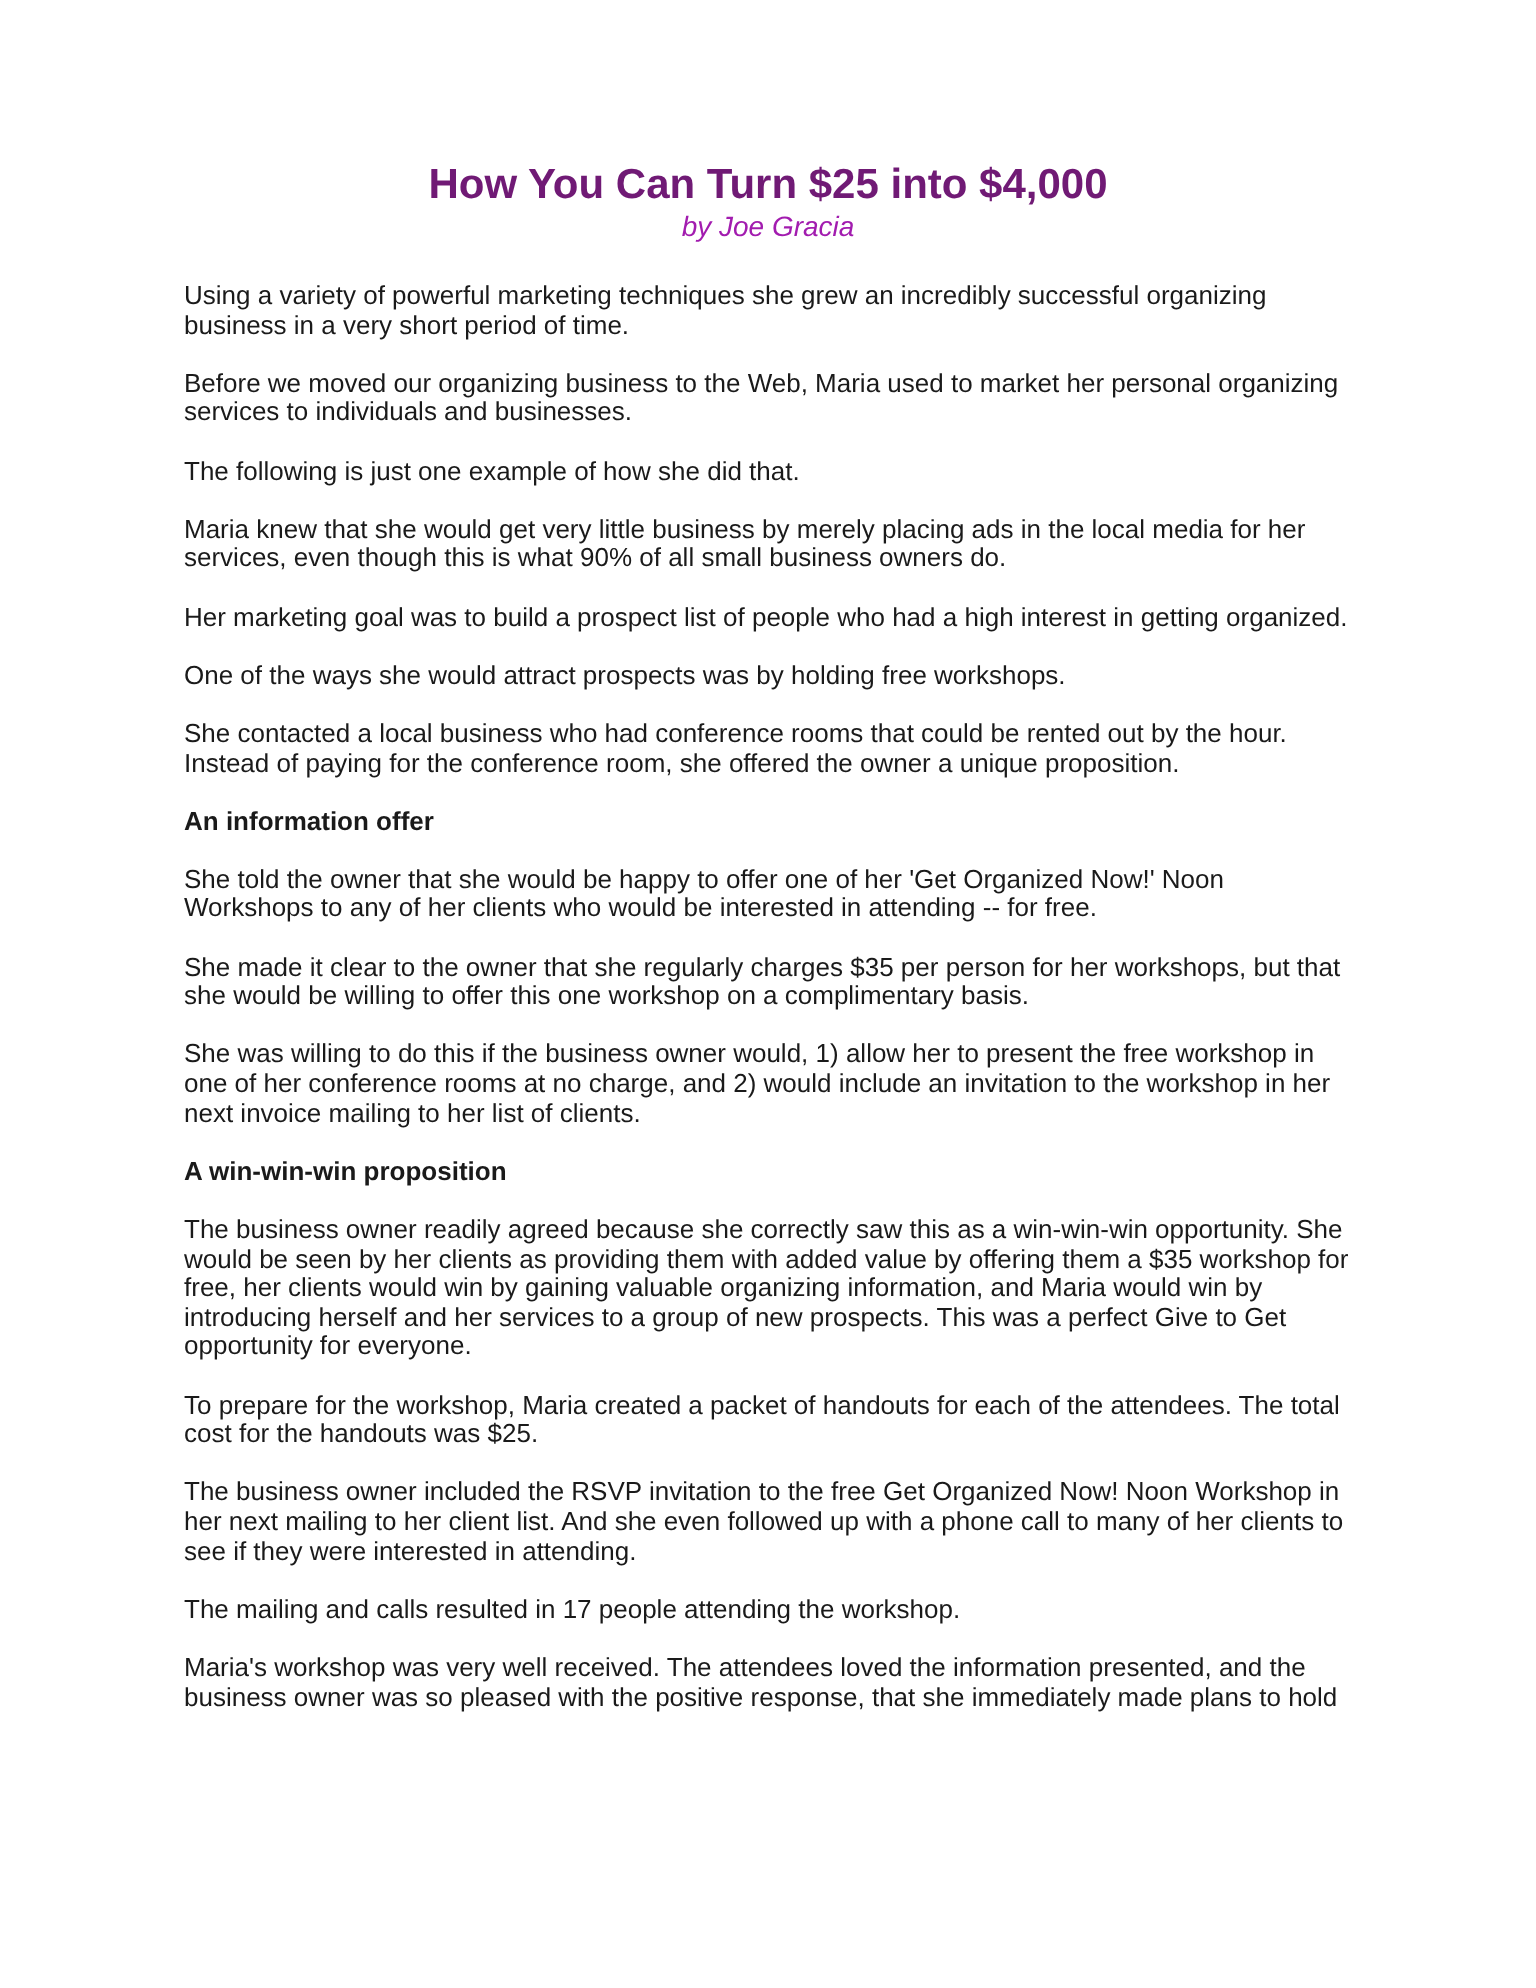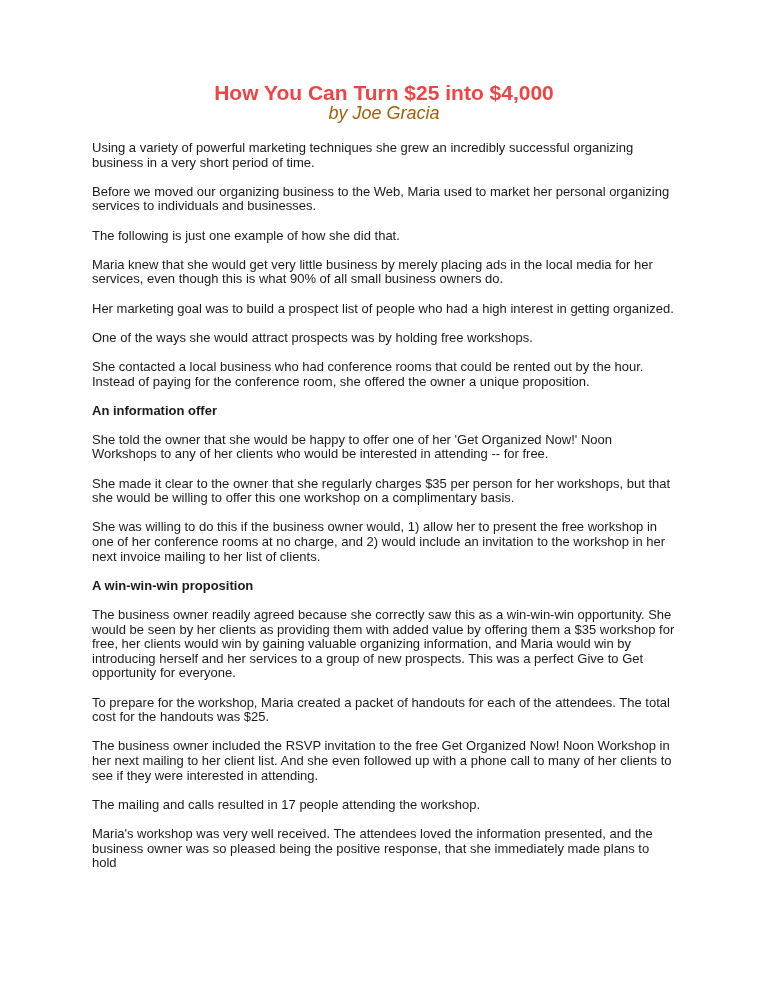--- a/index.html
+++ b/index.html
@@ -23,25 +23,25 @@
   h1.doc-title {
     margin: 0;
     font-size: 21px;
     line-height: 24px;
     font-weight: bold;
     text-align: center;
     letter-spacing: 0px;
   }
   .byline {
     margin: 1px 0 0 0;
-    font-size: 18px;
+    font-size: 14px;
     line-height: 15px;
     font-style: italic;
     text-align: center;
-    color: #a16207;
+    color: #a21caf;
   }
   .doc-body {
     margin-top: 20px;
     font-size: 13px;
     line-height: 14.6px;
   }
   .doc-body p,
   .doc-body h2 {
     margin: 0 0 14.6px 0;
     font-size: 13px;
@@ -49,34 +49,34 @@
     font-weight: normal;
   }
   .doc-body h2 {
     font-weight: bold;
   }
 </style>
 </head>
 <body style="color: rgb(26, 26, 26);">
 
 <div class="page">
-  <h1 class="doc-title" style="color: #ef4444;">How You Can Turn $25 into $4,000</h1>
+  <h1 class="doc-title" style="color: #701a75;">How You Can Turn $25 into $4,000</h1>
   <div class="byline">by Joe Gracia</div>
   <div class="doc-body">
       <p>Using a variety of powerful marketing techniques she grew an incredibly successful organizing business in a very short period of time.</p>
       <p>Before we moved our organizing business to the Web, Maria used to market her personal organizing services to individuals and businesses.</p>
       <p>The following is just one example of how she did that.</p>
       <p>Maria knew that she would get very little business by merely placing ads in the local media for her services, even though this is what 90% of all small business owners do.</p>
       <p>Her marketing goal was to build a prospect list of people who had a high interest in getting organized.</p>
       <p>One of the ways she would attract prospects was by holding free workshops.</p>
       <p>She contacted a local business who had conference rooms that could be rented out by the hour. Instead of paying for the conference room, she offered the owner a unique proposition.</p>
       <h2>An information offer</h2>
       <p>She told the owner that she would be happy to offer one of her 'Get Organized Now!' Noon Workshops to any of her clients who would be interested in attending -- for free.</p>
       <p>She made it clear to the owner that she regularly charges $35 per person for her workshops, but that she would be willing to offer this one workshop on a complimentary basis.</p>
       <p>She was willing to do this if the business owner would, 1) allow her to present the free workshop in one of her conference rooms at no charge, and 2) would include an invitation to the workshop in her next invoice mailing to her list of clients.</p>
       <h2>A win-win-win proposition</h2>
       <p>The business owner readily agreed because she correctly saw this as a win-win-win opportunity. She would be seen by her clients as providing them with added value by offering them a $35 workshop for free, her clients would win by gaining valuable organizing information, and Maria would win by introducing herself and her services to a group of new prospects. This was a perfect Give to Get opportunity for everyone.</p>
       <p>To prepare for the workshop, Maria created a packet of handouts for each of the attendees. The total cost for the handouts was $25.</p>
       <p>The business owner included the RSVP invitation to the free Get Organized Now! Noon Workshop in her next mailing to her client list. And she even followed up with a phone call to many of her clients to see if they were interested in attending.</p>
       <p>The mailing and calls resulted in 17 people attending the workshop.</p>
-      <p>Maria's workshop was very well received. The attendees loved the information presented, and the business owner was so pleased being the positive response, that she immediately made plans to hold</p>
+      <p>Maria's workshop was very well received. The attendees loved the information presented, and the business owner was so pleased with the positive response, that she immediately made plans to hold</p>
     </div>
 </div>
 
 </body></html>

